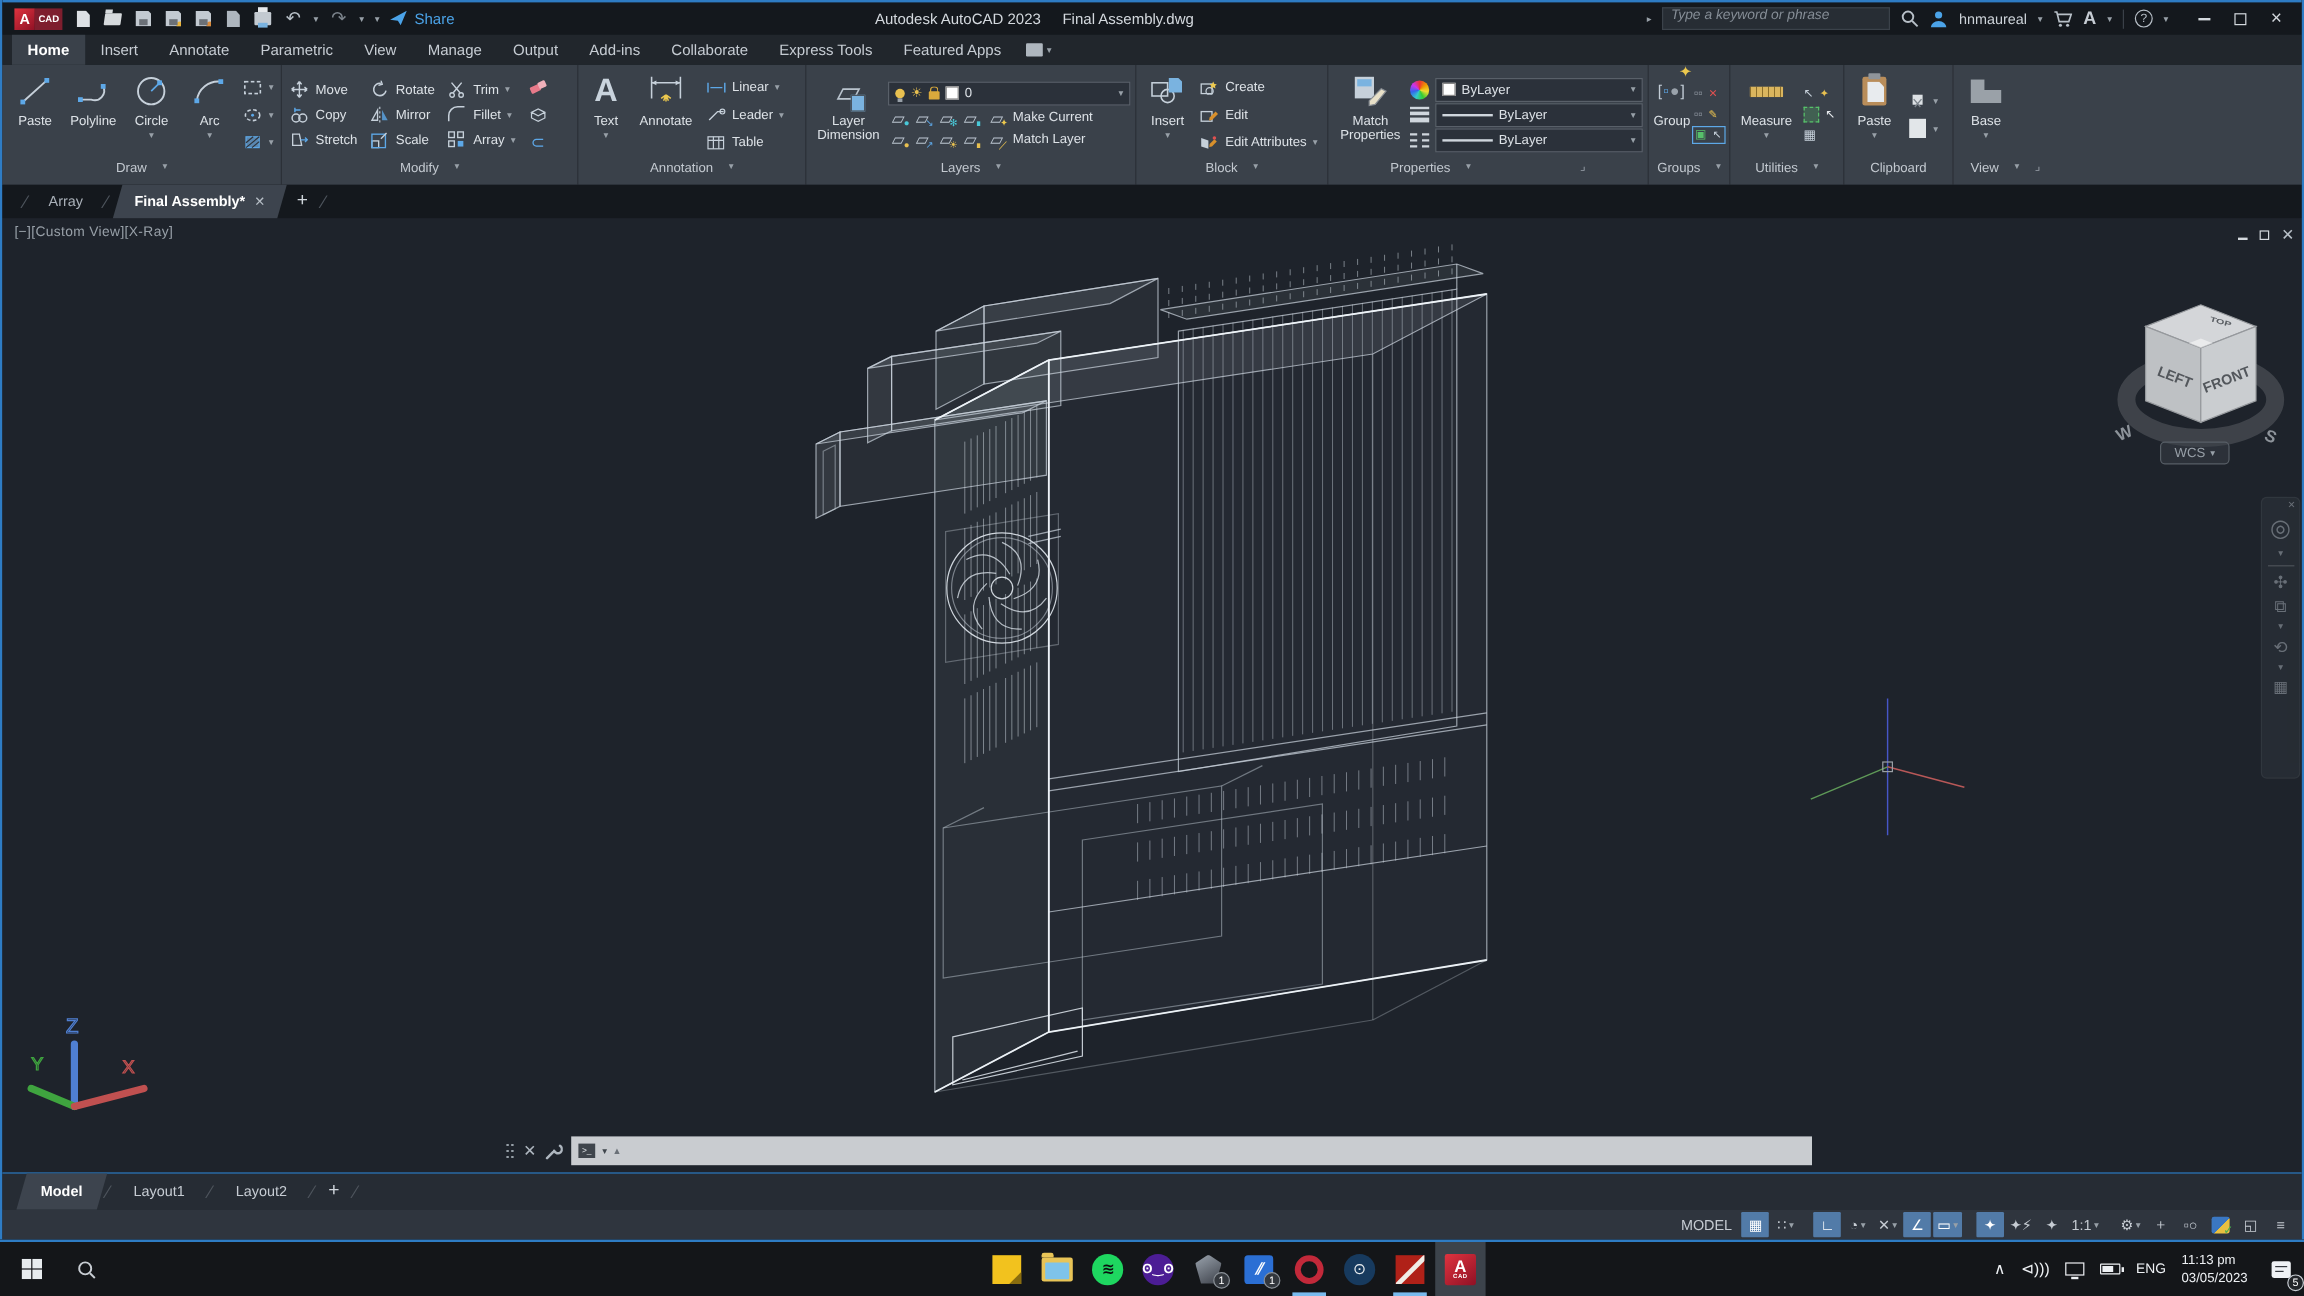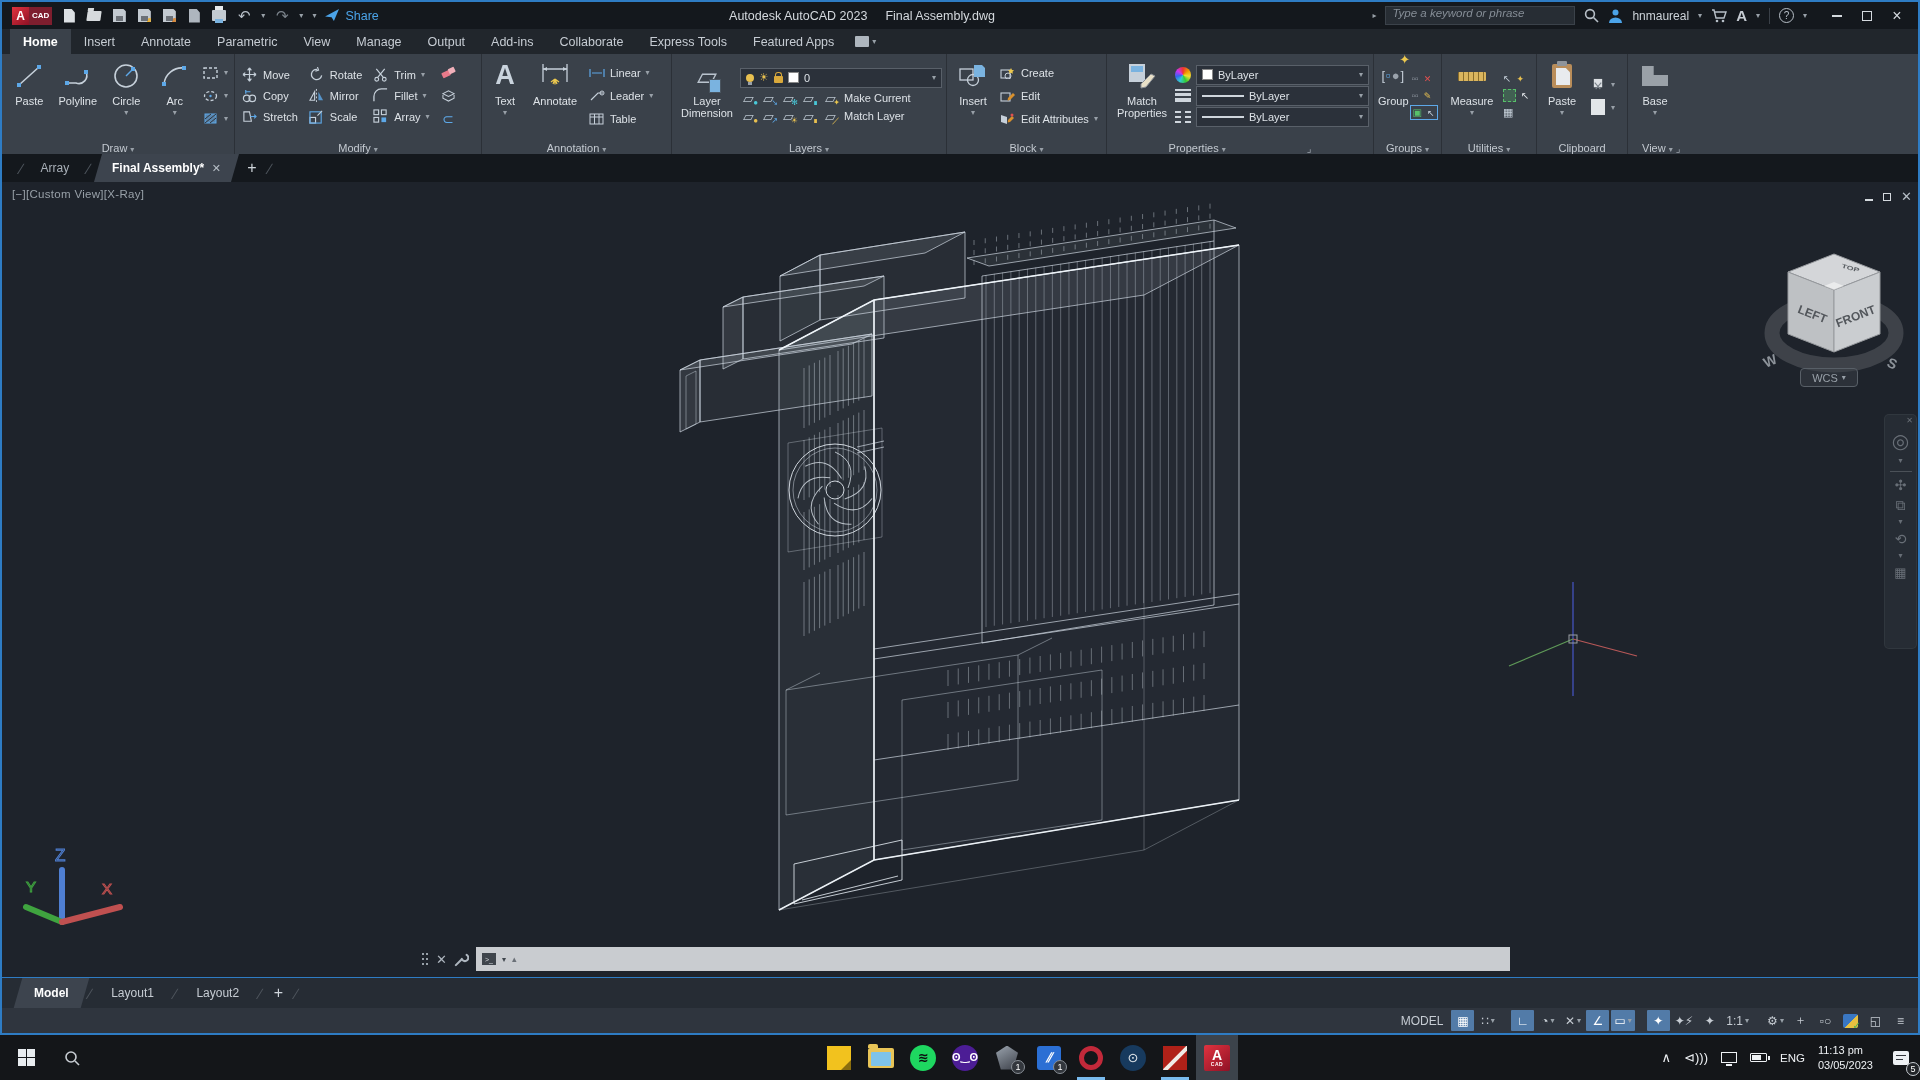--- a/index.html
+++ b/index.html
@@ -52,21 +52,21 @@
     font-size:12.5px;flex:none;padding-left:8px;position:relative;}
   .rtab{display:flex;align-items:center;padding:0 13px;cursor:default;}
   .rtab.active{background:#3a414a;color:#fff;font-weight:bold;}
   .rtab-extra{display:flex;align-items:center;gap:3px;padding:0 8px;}
   .mini-img{width:14px;height:11px;background:#aeb6be;border-radius:1px;}
 
   
   .ribbon{height:100px;background:#3a414a;display:flex;color:#dde2e7;font-size:11px;flex:none;}
   .panel{display:flex;flex-direction:column;border-right:1px solid #2b3037;flex:none;}
   .pbody{flex:1;display:flex;align-items:stretch;padding:3px 4px 0 4px;gap:2px;}
-  .pfoot{height:20px;display:flex;align-items:flex-end;justify-content:center;gap:3px;color:#c3c9d0;font-size:11px;}
+  .pfoot{height:20px;display:flex;align-items:flex-start;justify-content:center;gap:13px;color:#c3c9d0;font-size:11px;}
   .bigbtn{width:50px;display:flex;flex-direction:column;align-items:center;padding-top:2px;gap:2px;text-align:center;line-height:1.1;}
   .bigicon{height:34px;display:flex;align-items:center;justify-content:center;}
   .smalls{display:flex;flex-direction:column;justify-content:center;gap:2px;}
   .sbtn{display:flex;align-items:center;gap:5px;height:21px;padding:0 2px;white-space:nowrap;}
   .micon{display:inline-flex;align-items:center;justify-content:center;width:17px;height:17px;flex:none;}
   .grid3{display:grid;grid-template-columns:auto auto auto;column-gap:6px;align-content:center;}
   svg.ic{display:block;}
   .lyr{position:relative;font-size:14px;color:#b9c3cd;line-height:1;width:17px;display:inline-block;text-align:center;}
   .lyr i{position:absolute;font-style:normal;font-size:8px;right:-1px;bottom:-2px;}
   .cyan{color:#49c8d8;}.yel{color:#e8c050;}.blu{color:#5da8e8;}.red{color:#e05050;}

